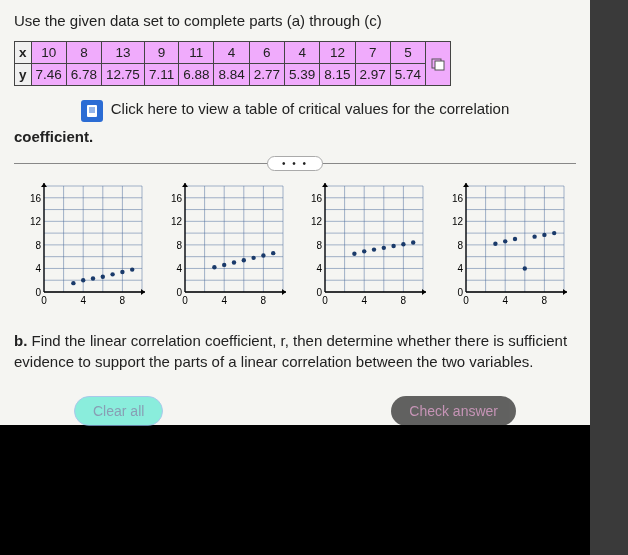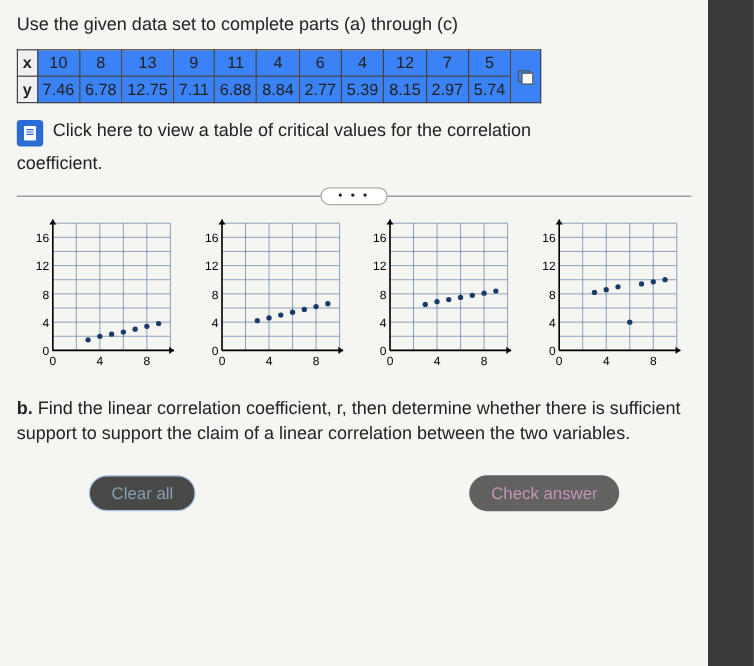--- a/index.html
+++ b/index.html
@@ -1,35 +1,35 @@
 <!DOCTYPE html>
 <html><head>
   <meta charset="utf-8">
   <style>
     * { box-sizing: border-box; margin: 0; padding: 0; }
     body { font-family: Arial, sans-serif; background: #000; width: 628px; height: 555px; display: flex; }
-    .page { background: #f5f5f2; width: 590px; height: 555px; padding: 10px 14px; color: #222; position: relative; }
+    .page { background: #f5f5f2; width: 590px; height: 425px; padding: 10px 14px; color: #222; position: relative; }
     .sidebar { background: #3a3a3a; width: 38px; height: 555px; }
     .question-text { font-size: 15px; line-height: 1.4; margin-bottom: 10px; }
     .data-table { border-collapse: collapse; margin-bottom: 12px; }
-    .data-table td { border: 1px solid #444; padding: 3px 4px; font-size: 13.5px; text-align: center; background: #3b82f6; }
+    .data-table td { border: 1px solid #444; padding: 3px 4px; font-size: 13.5px; text-align: center; background: #f0abfc; }
     .data-table td.header { font-weight: bold; background: #f0f0f0; }
     .copy-icon { display: inline-block; width: 16px; height: 14px; position: relative; vertical-align: middle; }
-    .link-row { display: flex; align-items: flex-start; gap: 8px; margin-bottom: 6px; }
+    .link-row { display: flex; align-items: flex-start; gap: 8px; margin-bottom: 6px; justify-content: center; }
     .doc-icon { width: 22px; height: 22px; background: #2b6cd4; border-radius: 3px; display: flex; align-items: center; justify-content: center; color: #fff; font-size: 12px; flex-shrink: 0; margin-top: 2px; }
     .link-text { font-size: 15px; color: #222; line-height: 1.4; }
-    .coef-text { font-size: 15px; margin-bottom: 18px; }
+    .coef-text { font-size: 15px; margin-bottom: 18px; font-weight: bold; }
     .divider-row { display: flex; align-items: center; justify-content: center; position: relative; margin: 8px 0 16px 0; }
     .divider-line { border-top: 1px solid #888; width: 100%; }
     .ellipsis-pill { position: absolute; background: #fff; border: 1px solid #aaa; border-radius: 12px; padding: 1px 14px; font-size: 10px; letter-spacing: 2px; cursor: pointer; }
     .charts-row { display: flex; justify-content: space-between; gap: 12px; margin: 8px 0 20px 0; padding: 0 6px; }
     .chart-svg { width: 128px; height: 130px; }
     .part-b { font-size: 15px; line-height: 1.4; margin-bottom: 24px; }
     .buttons-row { display: flex; justify-content: space-between; padding: 0 60px; }
-    .btn-clear { border: 1.5px solid #8ab4e8; background: #000000; color: #5a7a9a; padding: 6px 18px; border-radius: 18px; font-size: 14px; cursor: pointer; opacity: 0.7; }
+    .btn-clear { border: 1.5px solid #8ab4e8; background: #5eead4; color: #5a7a9a; padding: 6px 18px; border-radius: 18px; font-size: 14px; cursor: pointer; opacity: 0.7; }
     .btn-check { border: none; background: #000000; color: #a85590; padding: 6px 18px; border-radius: 18px; font-size: 14px; cursor: pointer; opacity: 0.6; }
   </style>
 </head>
 <body>
 
 <div class="page">
 
   <div class="question-text">
     <span>Use the given data set to complete parts (a) through (c)</span><br>
   </div>
@@ -240,21 +240,21 @@
         <circle cx="63.2" cy="61.35555555555556" r="2.2" fill="#1a3a6a"></circle>
         <circle cx="73" cy="59" r="2.2" fill="#1a3a6a"></circle>
         <circle cx="82.8" cy="88.44444444444444" r="2.2" fill="#1a3a6a"></circle>
         <circle cx="92.6" cy="56.64444444444444" r="2.2" fill="#1a3a6a"></circle>
         <circle cx="102.4" cy="54.87777777777778" r="2.2" fill="#1a3a6a"></circle>
         <circle cx="112.2" cy="53.11111111111111" r="2.2" fill="#1a3a6a"></circle>
       </svg>
   </div>
 
   <div class="part-b">
-    <b>b.</b> <span>Find the linear correlation coefficient, r, then determine whether there is sufficient support to support the claim of a linear correlation between the two variables.</span>
+    <b>b.</b> <span>Find the linear correlation coefficient, r, then determine whether there is sufficient evidence to support the parts of a linear correlation between the two variables.</span>
   </div>
 
   <div class="buttons-row">
     <button class="btn-clear">Clear all</button>
     <button class="btn-check">Check answer</button>
   </div>
 
 </div>
 <div class="sidebar"></div>
 

